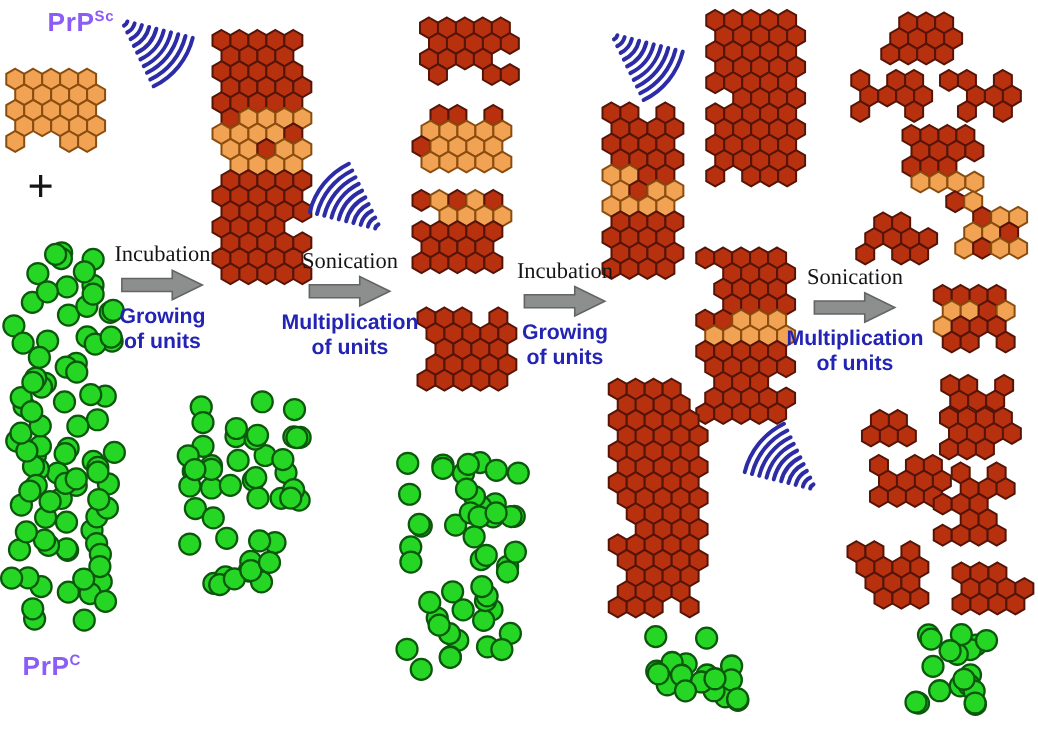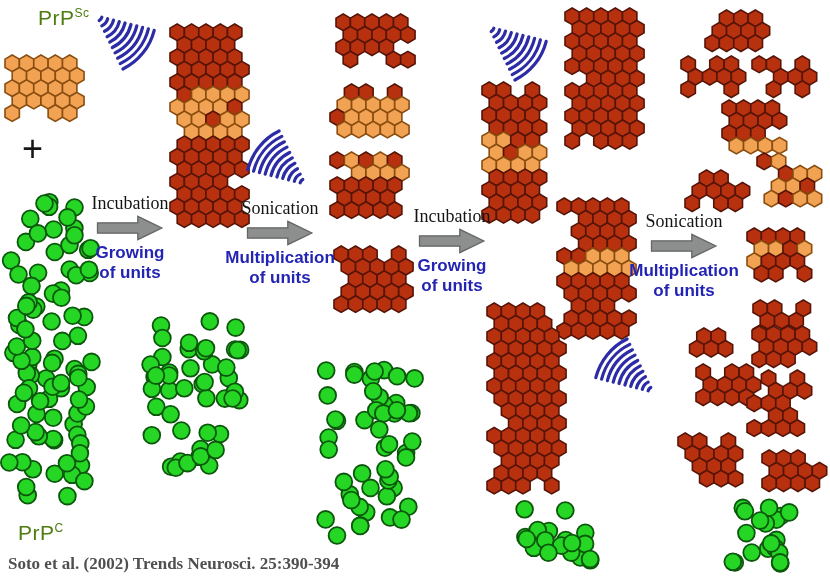--- a/index.html
+++ b/index.html
@@ -1,20 +1,20 @@
 <!DOCTYPE html>
 <html><head>
 <meta charset="utf-8">
 <style>
   html,body{margin:0;padding:0;background:#fff;}
   .canvas{position:relative;width:830px;height:586px;background:#ffffff;overflow:hidden;
           font-family:"Liberation Sans",sans-serif;}
   #shapes{position:absolute;left:0;top:0;}
   .lbl{position:absolute;white-space:nowrap;}
-  .prp{color:#4d7c0f;font-weight:normal;font-size:21px;letter-spacing:0.5px;}
+  .prp{color:#8b5cf6;font-weight:bold;font-size:21px;letter-spacing:0.5px;}
   .prp sup{font-size:12px;}
   .prpsc{left:38px;top:6px;}
   .prpc{left:18px;top:521px;}
   .plus{left:22px;top:128px;font-size:36px;color:#151515;font-weight:400;}
   .citation{left:8px;top:554px;font-family:"Liberation Serif",serif;font-weight:bold;
             font-size:17px;color:#4f4f4f;}
   .step{position:absolute;width:124px;text-align:center;}
   .step-label{font-family:"Liberation Serif",serif;font-size:18px;color:#141414;line-height:1;}
   .arrow-svg{width:70px;height:26px;display:block;margin:3px auto 2px auto;}
   .arrow-svg path{fill:#8d8f8f;stroke:#636565;stroke-width:2;}
@@ -941,15 +941,14 @@
 
   <div class="step step4">
     <div class="step-label">Sonication</div>
     <svg class="arrow-svg" viewBox="0 0 100 40">
       <path d="M0 12 L62 12 L62 2 L99 20 L62 38 L62 28 L0 28 Z"></path>
       </svg>
     <div class="step-caption">Multiplication</div>
     <div class="step-caption">of units</div>
   </div>
 
-  <div class="lbl citation">Soto et al. (2002) Trends Neurosci. 25:390-394</div>
 
 </div>
 
 </body></html>

